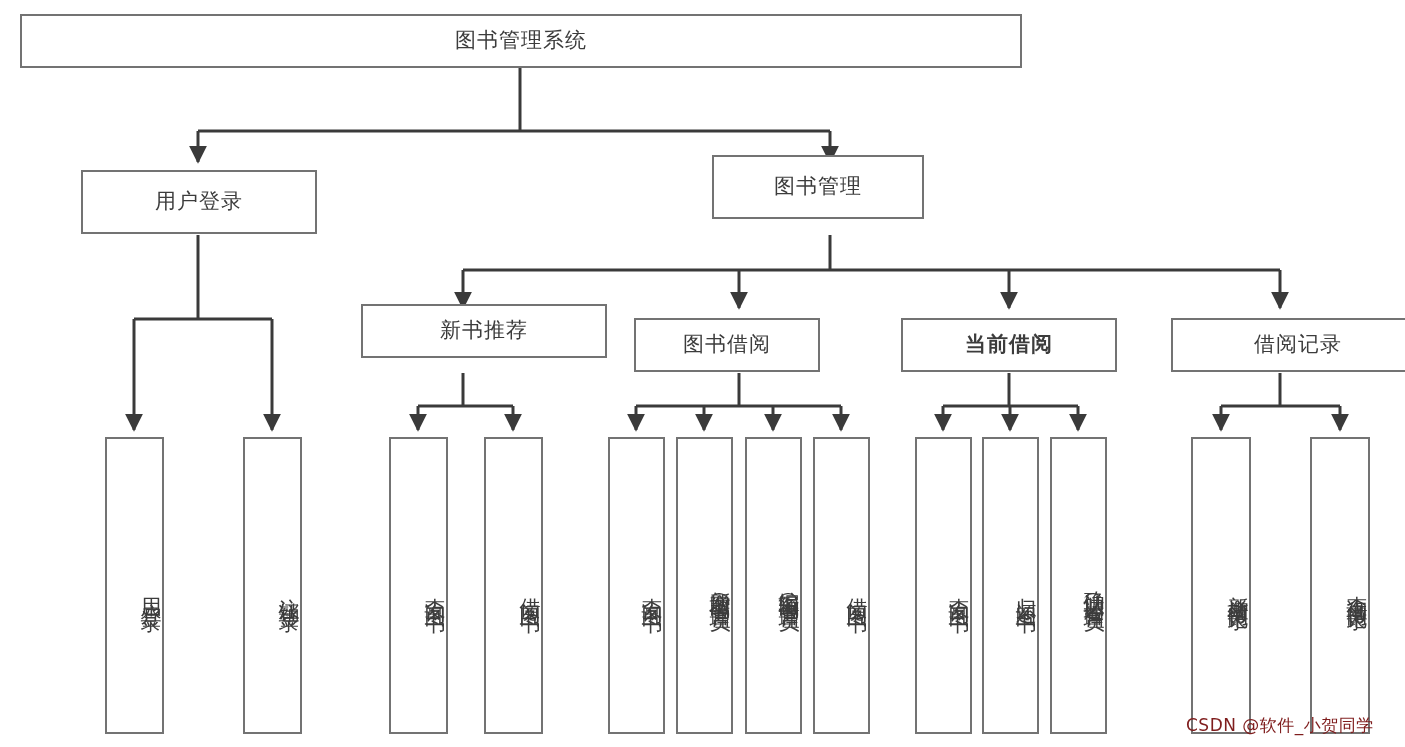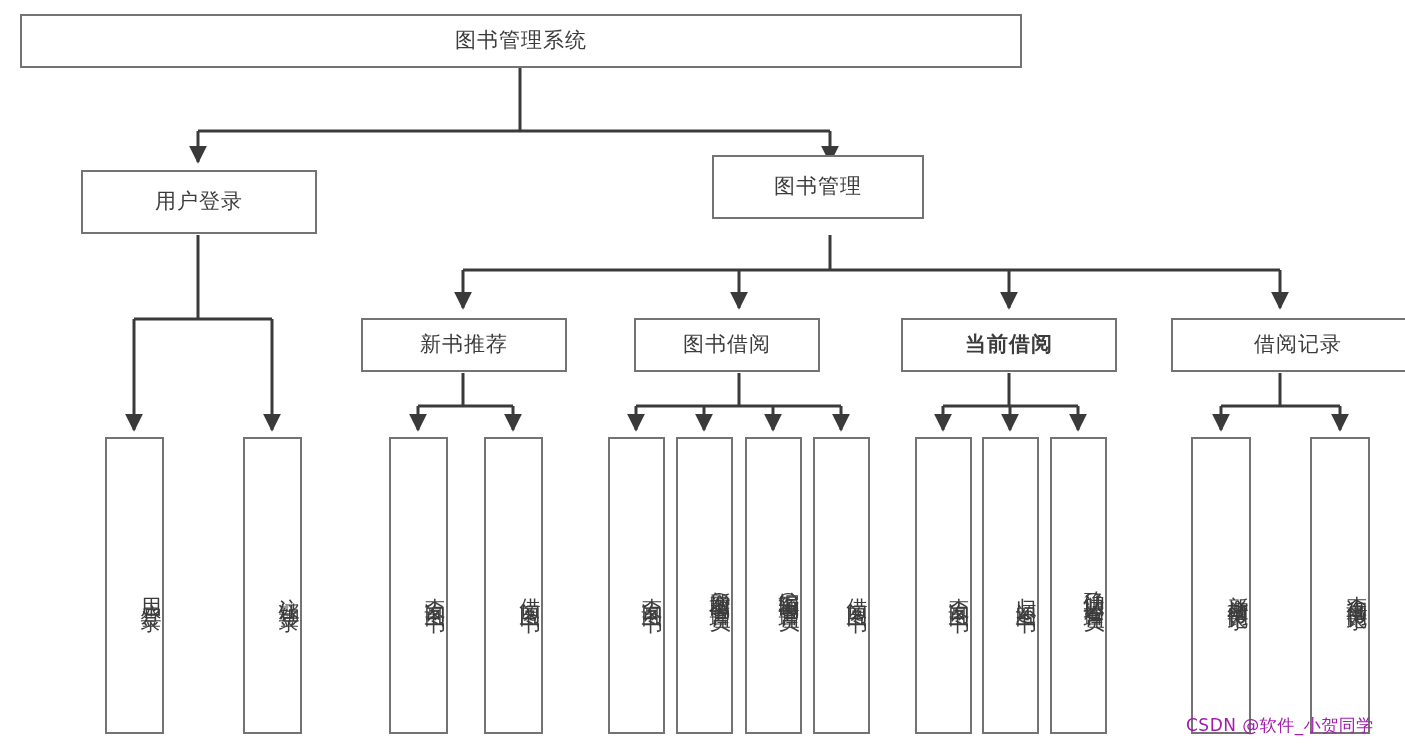--- a/index.html
+++ b/index.html
@@ -52,21 +52,21 @@
   }
   .node-v.tall-text {
     padding-top: 4px;
     letter-spacing: 3px;
   }
   .watermark {
     position: absolute;
     left: 1186px;
     top: 714px;
     font-size: 17px;
-    color: #a21caf;
+    color: #7f1d1d;
     letter-spacing: 0.5px;
     white-space: nowrap;
     user-select: none;
   }
 </style>
 </head>
 <body>
 
 <div id="diagram-root">
 
@@ -118,21 +118,21 @@
       <path d="M 1221 406 L 1221 430" marker-end="url(#arrow)"></path>
       <path d="M 1340 406 L 1340 430" marker-end="url(#arrow)"></path>
     </g>
   </svg>
 
   <div class="node node-h" style="left:20px; top:14px; width:1002px; height:54px;">图书管理系统</div>
 
   <div class="node node-h" style="left:81px; top:170px; width:236px; height:64px;">用户登录</div>
   <div class="node node-h" style="left:712px; top:155px; width:212px; height:64px;">图书管理</div>
 
-  <div class="node node-h" style="left:361px; top:318px; width:206px; height:54px;">新书推荐</div>
+  <div class="node node-h" style="left:361px; top:304px; width:246px; height:54px;">新书推荐</div>
   <div class="node node-h" style="left:634px; top:318px; width:186px; height:54px;">图书借阅</div>
   <div class="node node-h" style="left:901px; top:318px; width:216px; height:54px;font-weight:bold;">当前借阅</div>
   <div class="node node-h" style="left:1171px; top:318px; width:254px; height:54px;">借阅记录</div>
 
   <div class="node node-v" style="left:105px; top:437px; width:59px; height:297px;">用户登录</div>
   <div class="node node-v" style="left:243px; top:437px; width:59px; height:297px;">注销登录</div>
 
   <div class="node node-v" style="left:389px; top:437px; width:59px; height:297px;">查询图书</div>
   <div class="node node-v" style="left:484px; top:437px; width:59px; height:297px;">借阅图书</div>
 

